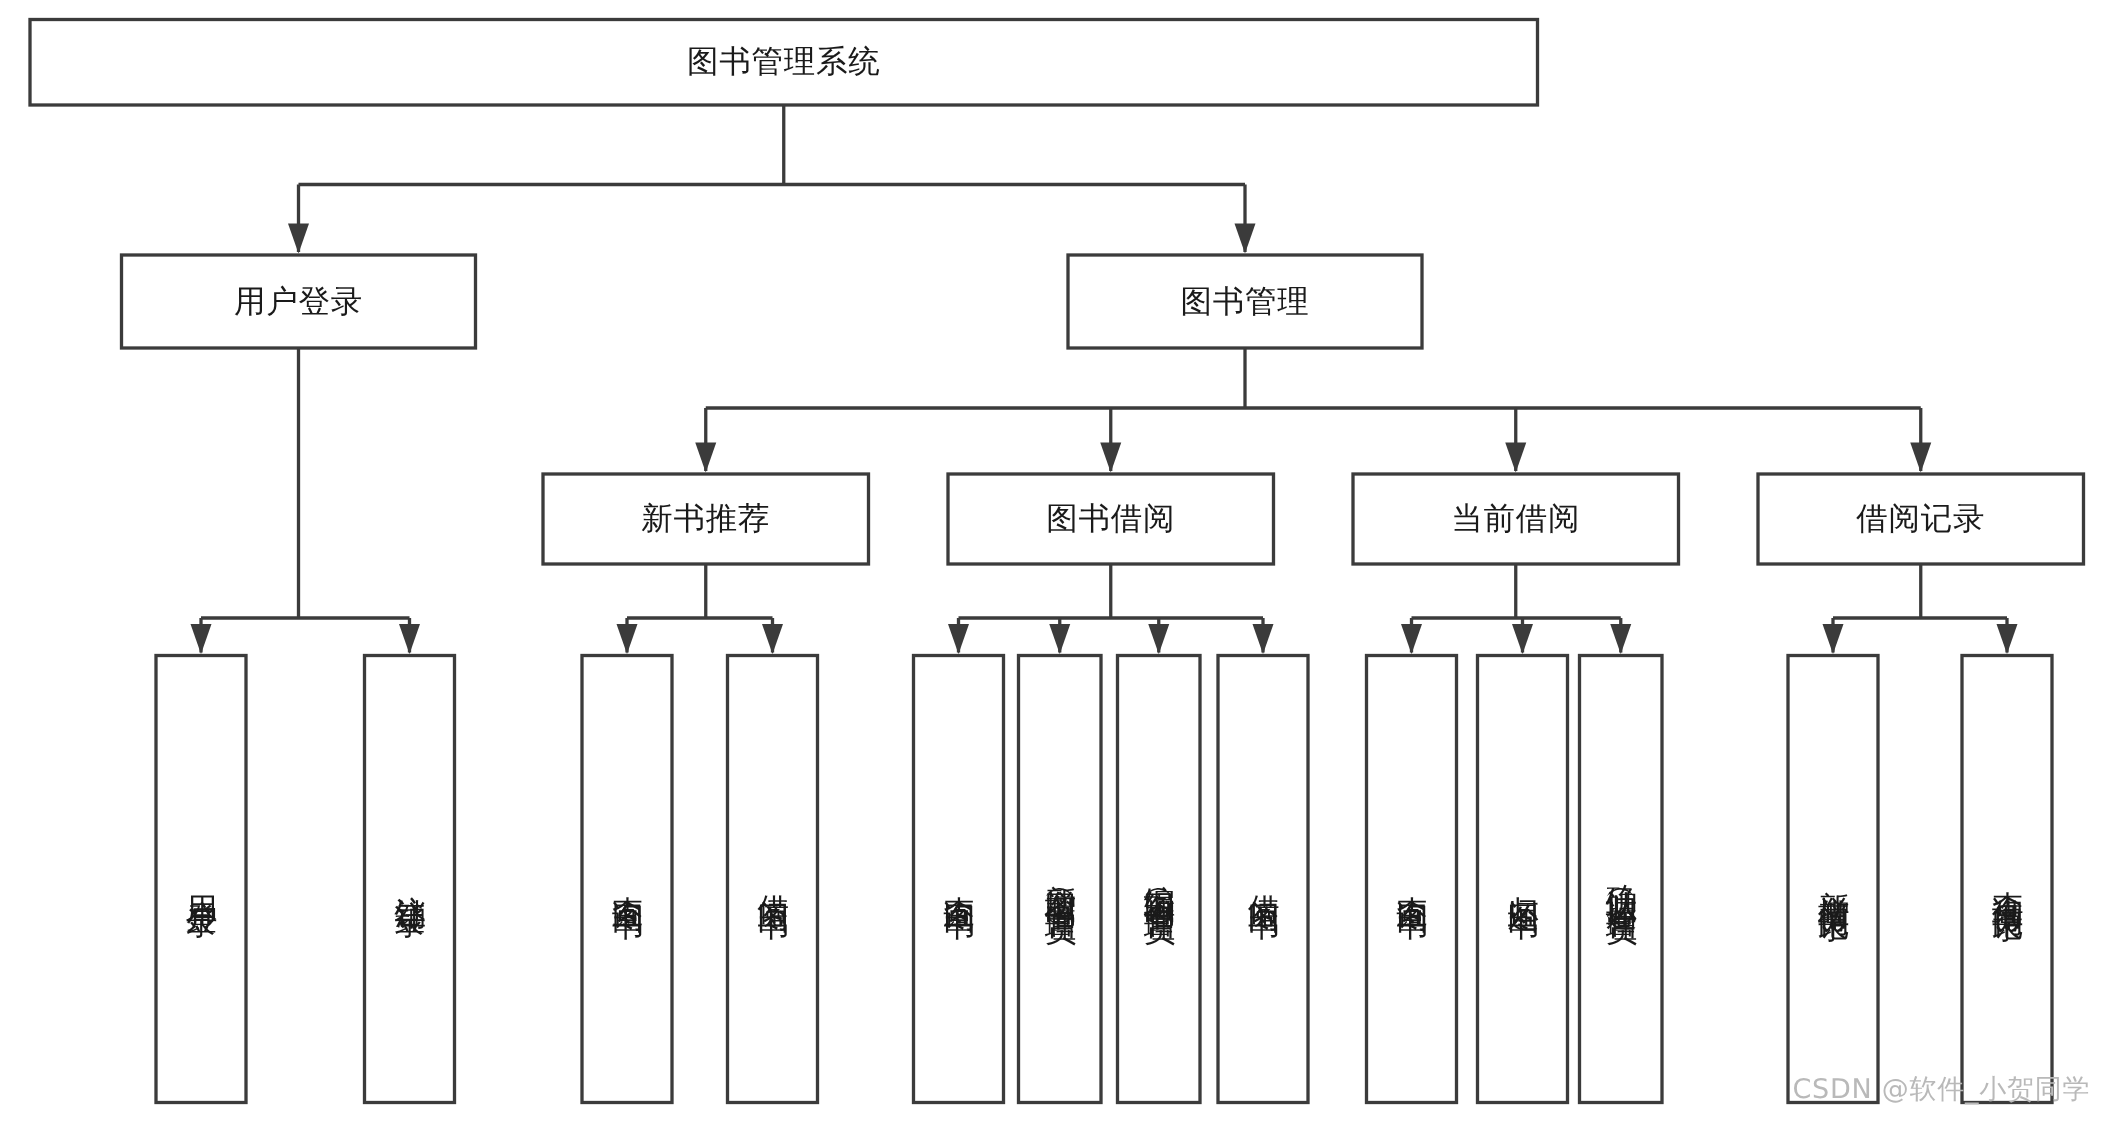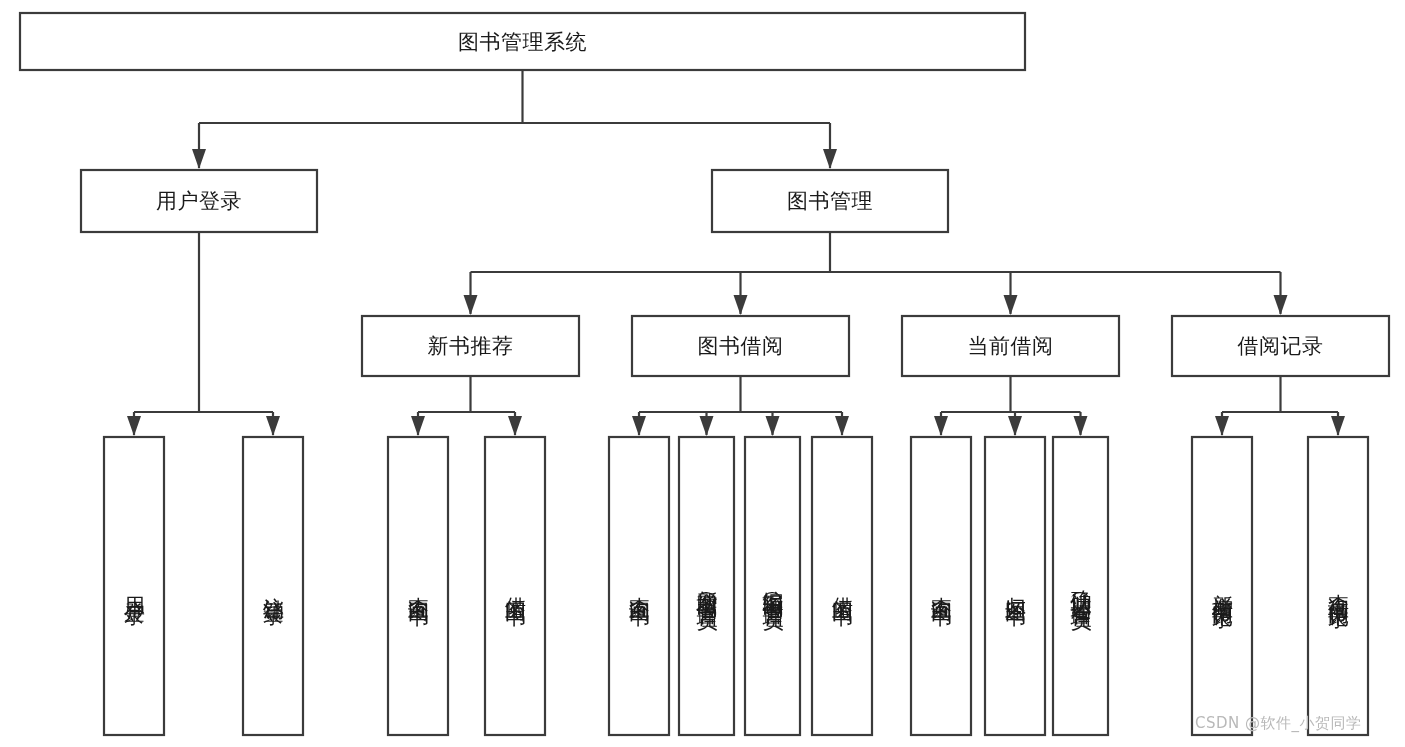--- a/index.html
+++ b/index.html
@@ -62,21 +62,21 @@
     white-space: nowrap;
     text-align: center;
     pointer-events: none;
     display: flex;
     align-items: center;
     justify-content: center;
   }
   .watermark {
     position: absolute;
     font-family: "DejaVu Sans", "Liberation Sans", sans-serif;
-    font-size: 15px;
+    font-size: 18px;
     color: #b9b9b9;
     white-space: nowrap;
     letter-spacing: 0.5px;
   }
 </style>
 </head>
 <body>
 
 <div id="diagram-root">
 

